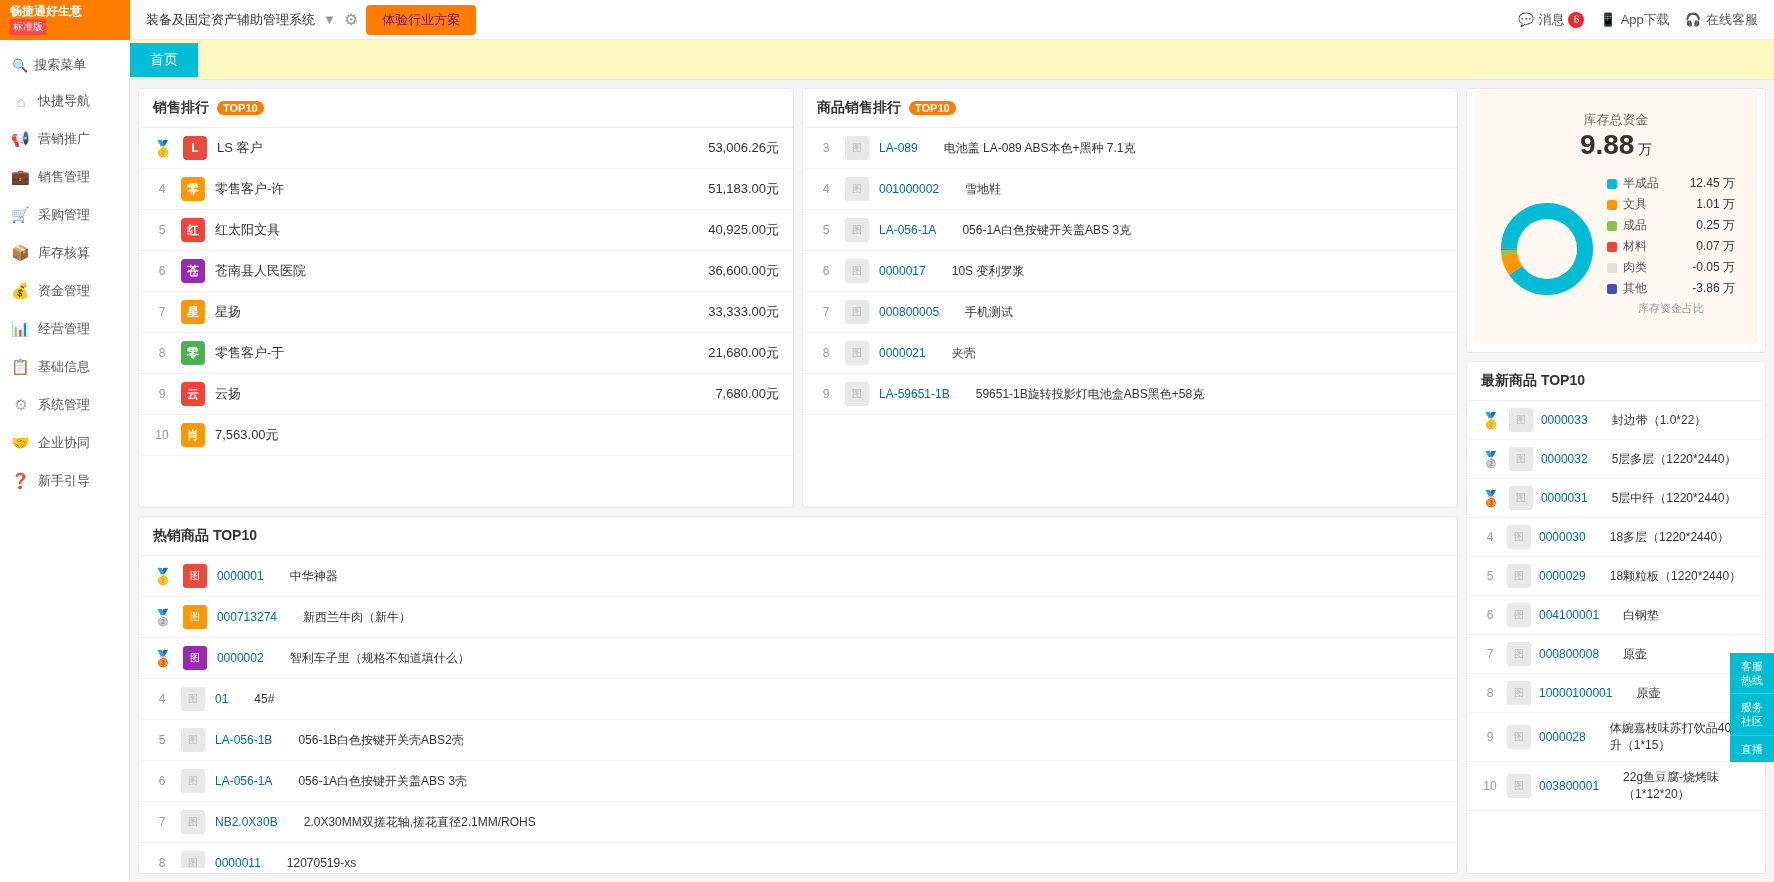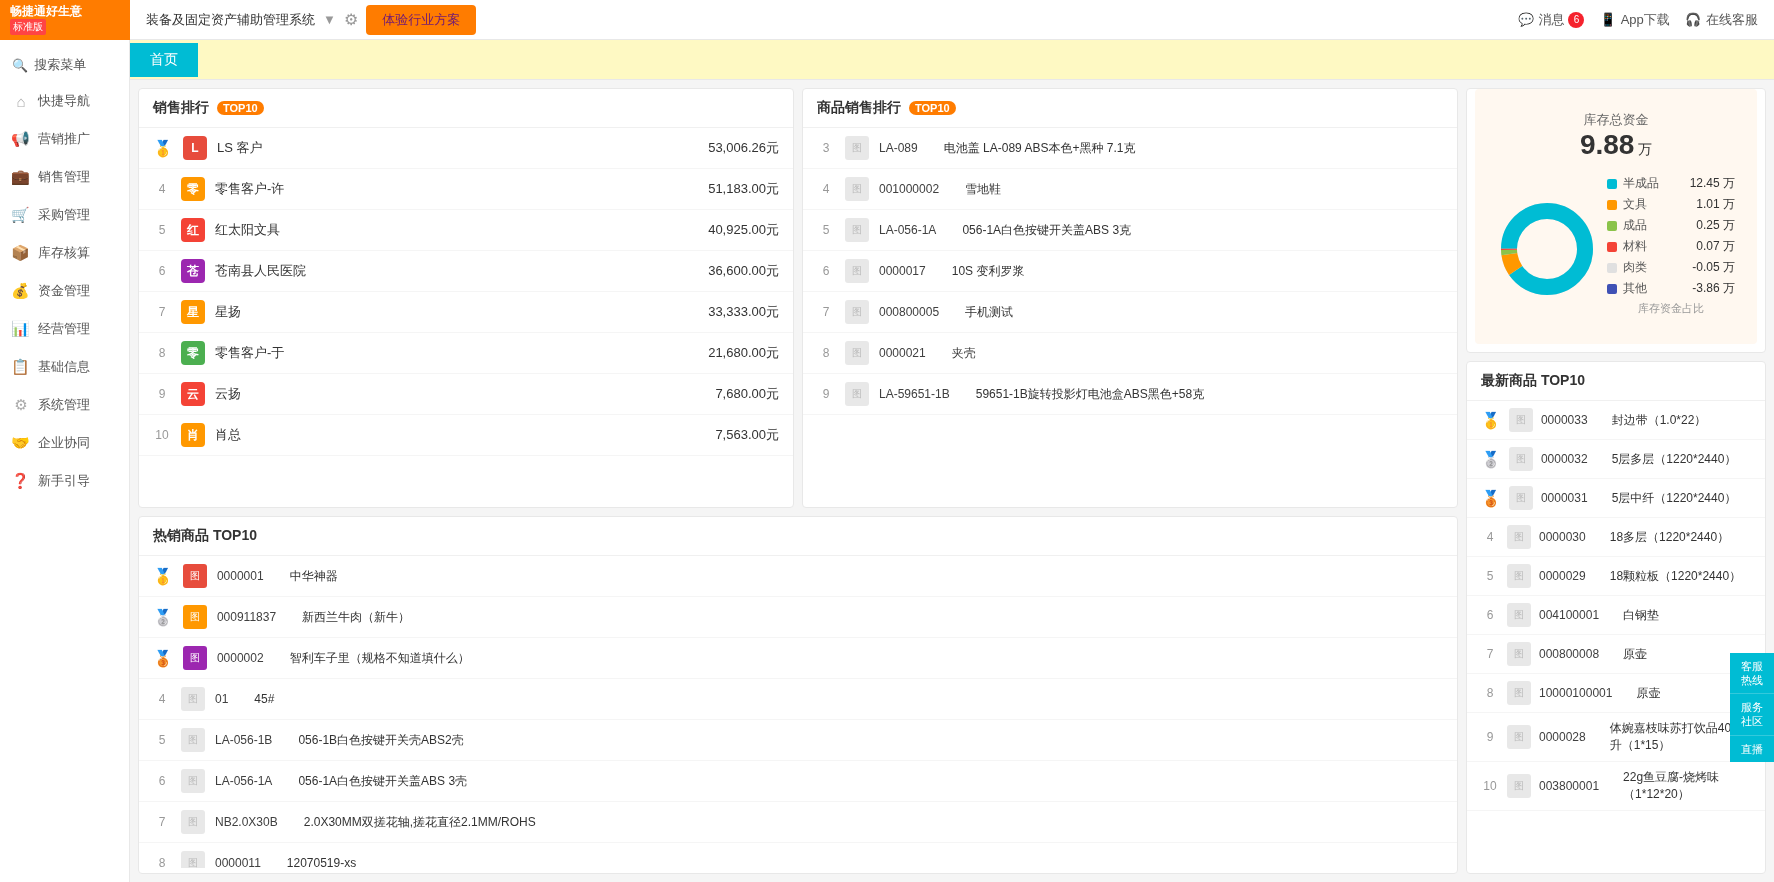--- a/index.html
+++ b/index.html
@@ -47,21 +47,21 @@
     .panel-header { padding: 10px 14px; font-size: 14px; font-weight: bold; color: #333; border-bottom: 1px solid #f0f0f0; display: flex; align-items: center; gap: 8px; }
     .panel-header .badge-orange { background: #ff7c00; color: #fff; font-size: 11px; padding: 1px 6px; border-radius: 10px; }
 
     .table-body { overflow-y: auto; height: calc(100% - 44px); }
     .table-row-item { display: flex; align-items: center; padding: 8px 14px; border-bottom: 1px solid #f5f5f5; gap: 10px; }
     .rank-num { width: 18px; color: #999; font-size: 12px; text-align: center; }
     .rank-medal { font-size: 16px; }
     .customer-avatar { width: 24px; height: 24px; border-radius: 4px; display: flex; align-items: center; justify-content: center; color: #fff; font-size: 12px; font-weight: bold; flex-shrink: 0; }
     .customer-name { flex: 1; color: #333; font-size: 13px; }
     .customer-amount { color: #333; font-size: 13px; font-weight: 500; }
-    .product-code { color: #404040; font-size: 12px; }
+    .product-code { color: #0369a1; font-size: 12px; }
     .product-name { flex: 1; color: #333; font-size: 12px; padding-left: 16px; }
     .product-thumb { width: 24px; height: 24px; background: #e8e8e8; border-radius: 3px; flex-shrink: 0; display: flex; align-items: center; justify-content: center; color: #bbb; font-size: 10px; }
 
     
     .bottom-row { flex: 1; }
     .hot-product-row { display: flex; align-items: center; padding: 8px 14px; border-bottom: 1px solid #f5f5f5; gap: 10px; }
 
     
     .right-panel { width: 300px; flex-shrink: 0; display: flex; flex-direction: column; gap: 8px; overflow-y: auto; }
     .inventory-panel { background: #fff; border-radius: 4px; border: 1px solid #e8e8e8; }
@@ -229,21 +229,20 @@
               </div>
               <div class="table-row-item">
                 <span class="rank-num">9</span>
                 <div class="customer-avatar" style="background:#f44336;">云</div>
                 <span class="customer-name">云扬</span>
                 <span class="customer-amount">7,680.00元</span>
               </div>
               <div class="table-row-item">
                 <span class="rank-num">10</span>
                 <div class="customer-avatar" style="background:#ff9800;">肖</div>
-                <span class="customer-name">肖总</span>
                 <span class="customer-amount">7,563.00元</span>
               </div>
             </div>
           </div>
 
           <div class="panel panel-hot-products">
             <div class="panel-header">
               <span>商品销售排行</span>
               <span class="badge-orange">TOP10</span>
             </div>
@@ -301,21 +300,21 @@
           <div class="table-body">
             <div class="hot-product-row">
               <span class="rank-medal">🥇</span>
               <div class="product-thumb" style="background:#e74c3c;color:#fff;">图</div>
               <span class="product-code">0000001</span>
               <span class="product-name">中华神器</span>
             </div>
             <div class="hot-product-row">
               <span class="rank-medal">🥈</span>
               <div class="product-thumb" style="background:#ff9800;color:#fff;">图</div>
-              <span class="product-code">000911837</span>
+              <span class="product-code">000713274</span>
               <span class="product-name">新西兰牛肉（新牛）</span>
             </div>
             <div class="hot-product-row">
               <span class="rank-medal">🥉</span>
               <div class="product-thumb" style="background:#9c27b0;color:#fff;">图</div>
               <span class="product-code">0000002</span>
               <span class="product-name">智利车子里（规格不知道填什么）</span>
             </div>
             <div class="hot-product-row">
               <span class="rank-num">4</span>

